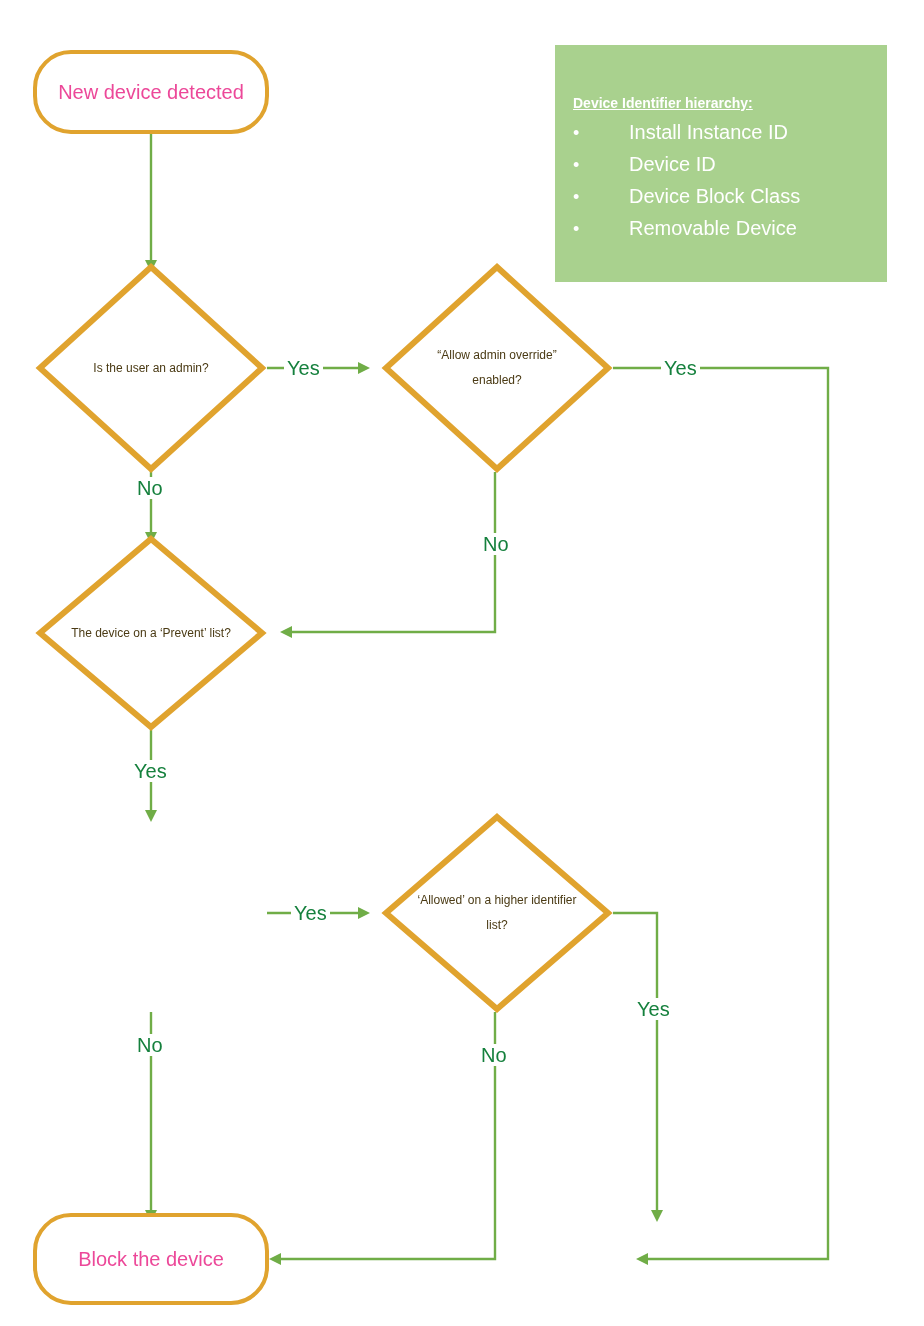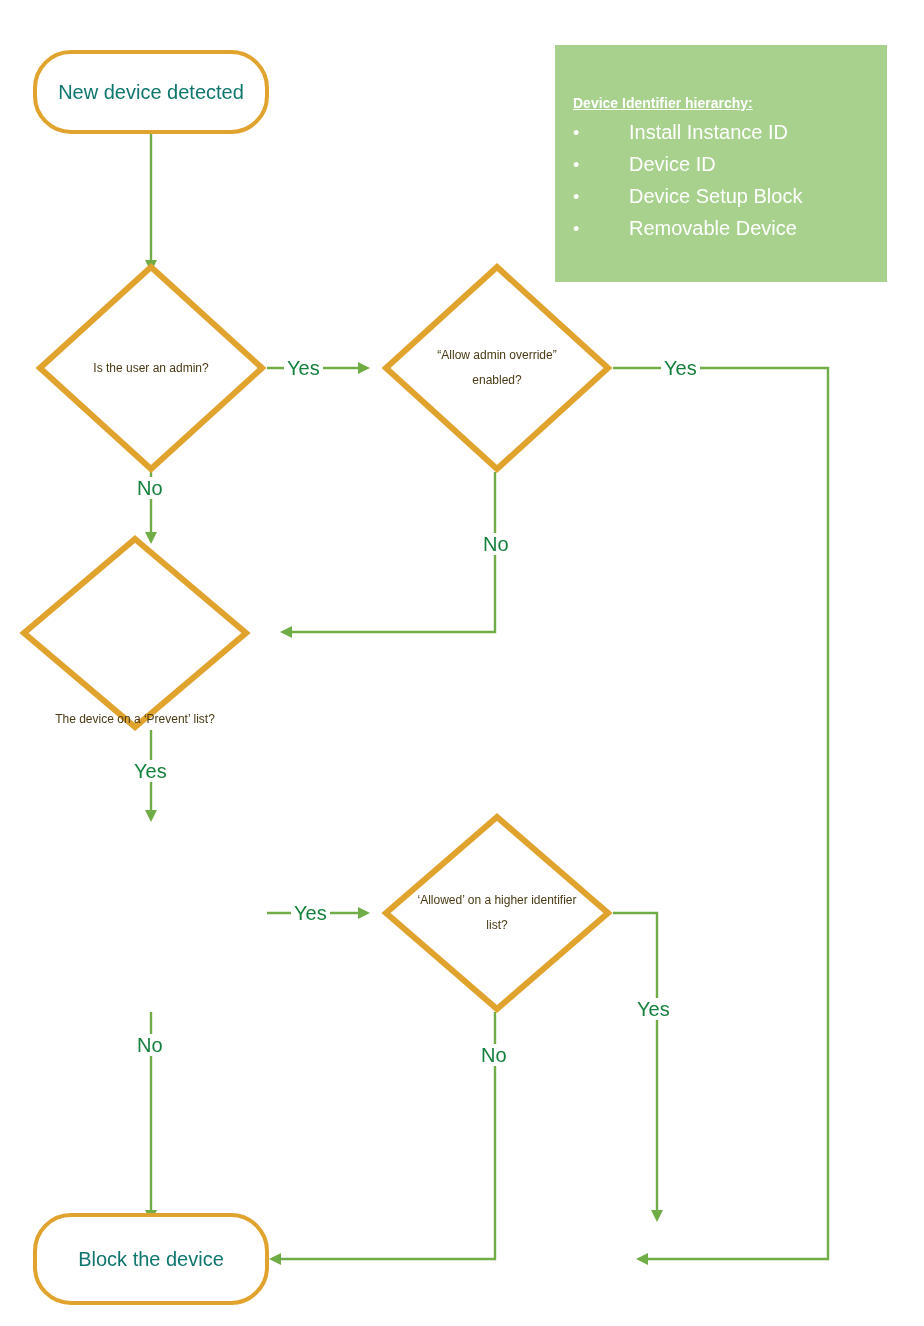--- a/index.html
+++ b/index.html
@@ -7,21 +7,21 @@
        font-family:"Liberation Sans","DejaVu Sans",sans-serif;
        -webkit-font-smoothing:antialiased;}
   #canvas{position:absolute;left:0;top:0;width:924px;height:1326px;overflow:hidden;}
   svg#wires{position:absolute;left:0;top:0;width:924px;height:1326px;}
 
   .node{position:absolute;box-sizing:border-box;display:flex;align-items:center;
         justify-content:center;text-align:center;}
 
   
   .terminator{border:4px solid #E0A32E;border-radius:38px;background:#ffffff;}
-  .terminator .label{color:#0f766e;font-size:20px;line-height:24px;}
+  .terminator .label{color:#ec4899;font-size:20px;line-height:24px;}
 
   
   .decision{background:transparent;}
   .decision .dshape{position:absolute;left:0;top:0;width:100%;height:100%;}
   .decision .label{position:relative;z-index:2;color:#4a3a14;font-size:12px;
                    line-height:25px;width:72%;}
 
   
   .elabel{position:absolute;color:#15803d;font-size:20px;line-height:22px;
           background:#ffffff;padding:0 3px;white-space:nowrap;}
@@ -81,21 +81,21 @@
     <span class="label">Is the user an admin?</span>
   </div>
 
   <div class="node decision" style="left:381px;top:262px;width:232px;height:212px;">
     <svg class="dshape" viewBox="0 0 232 212" preserveAspectRatio="none">
       <polygon points="116,5 227,106 116,207 5,106" fill="#ffffff" stroke="#E0A32E" stroke-width="6"></polygon>
     </svg>
     <span class="label">“Allow admin override” enabled?</span>
   </div>
 
-  <div class="node decision" style="left:19px;top:534px;width:232px;height:198px;align-items:flex-end;">
+  <div class="node decision" style="left:35px;top:534px;width:232px;height:198px;">
     <svg class="dshape" viewBox="0 0 232 198" preserveAspectRatio="none">
       <polygon points="116,5 227,99 116,193 5,99" fill="#ffffff" stroke="#E0A32E" stroke-width="6"></polygon>
     </svg>
     <span class="label">The device on a ‘Prevent’ list?</span>
   </div>
 
 
   <div class="node decision" style="left:381px;top:812px;width:232px;height:202px;">
     <svg class="dshape" viewBox="0 0 232 202" preserveAspectRatio="none">
       <polygon points="116,5 227,101 116,197 5,101" fill="#ffffff" stroke="#E0A32E" stroke-width="6"></polygon>
@@ -132,21 +132,21 @@
       <li>
         <span class="bullet">•</span>
         <span class="litext">Install Instance ID</span>
       </li>
       <li>
         <span class="bullet">•</span>
         <span class="litext">Device ID</span>
       </li>
       <li>
         <span class="bullet">•</span>
-        <span class="litext">Device Setup Block</span>
+        <span class="litext">Device Block Class</span>
       </li>
       <li>
         <span class="bullet">•</span>
         <span class="litext">Removable Device</span>
       </li>
     </ul>
   </div>
 
 </div>
 

